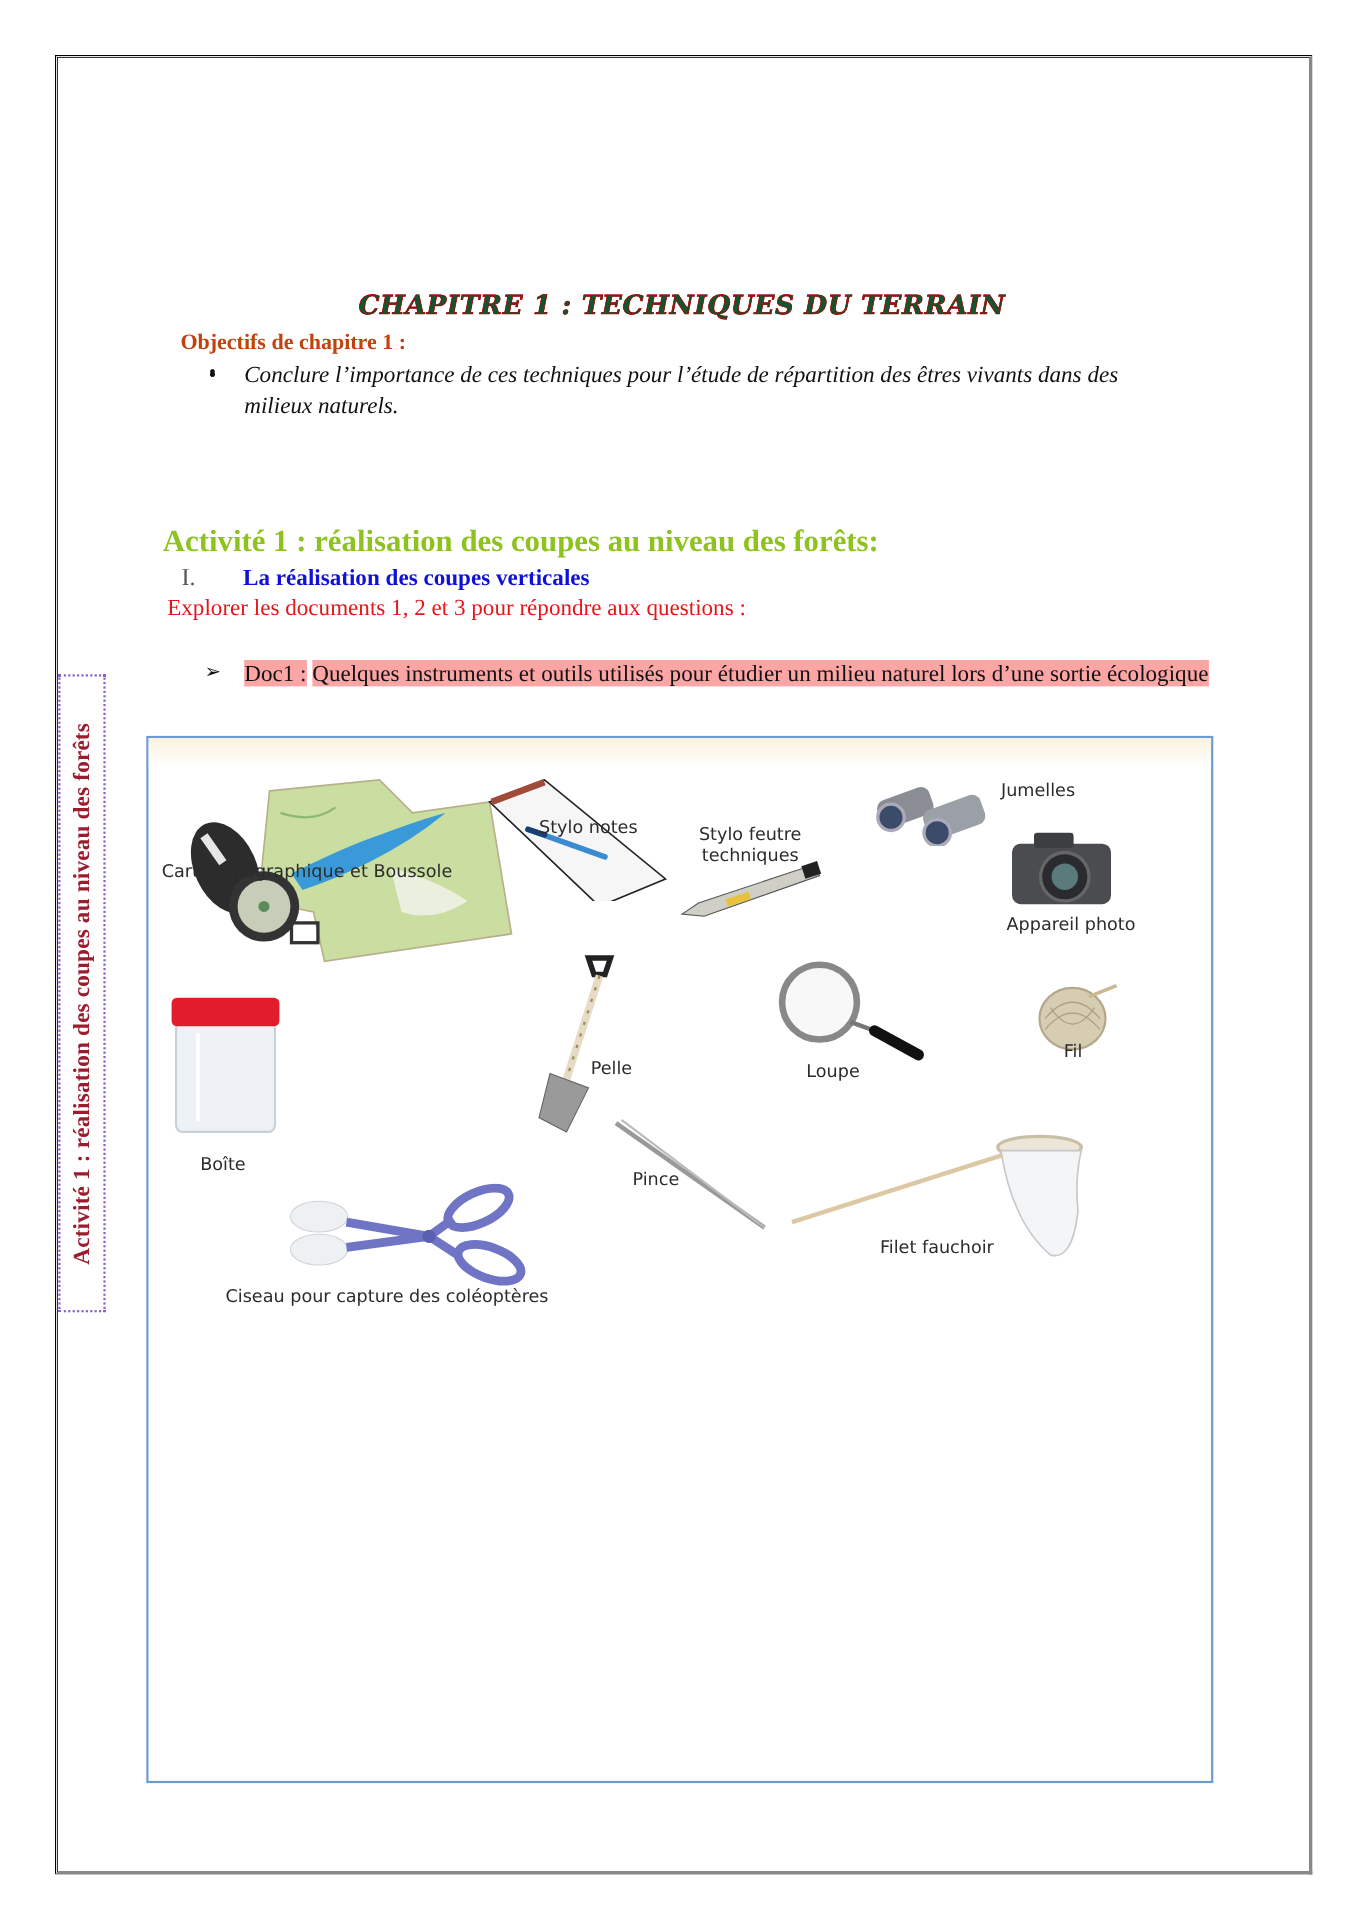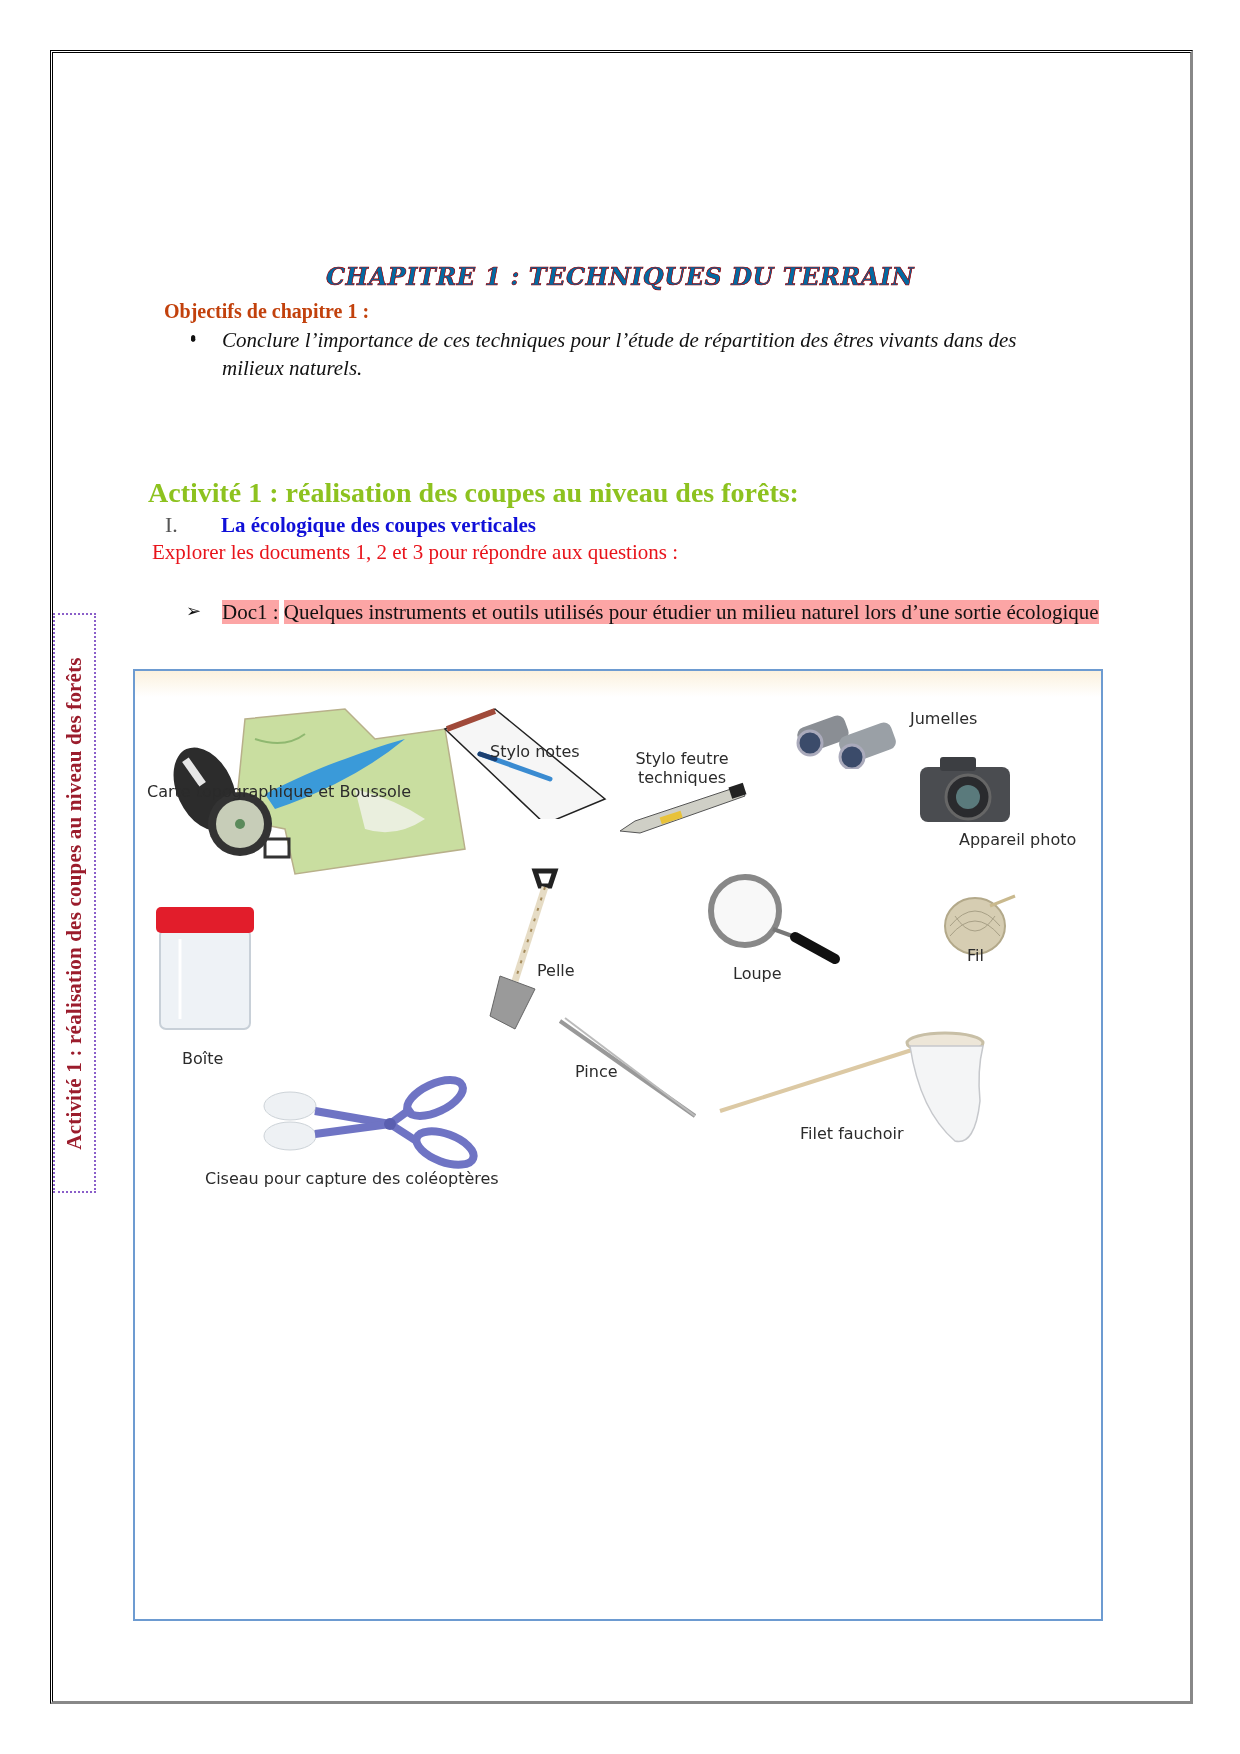--- a/index.html
+++ b/index.html
@@ -24,21 +24,21 @@
   }
 
   .chapter-title {
     position: absolute; left: 0; width: 1240px; top: 262px; text-align: center;
     font-family: "DejaVu Serif", serif; font-style: italic; font-weight: bold;
     font-size: 24px; color: #e8141b; letter-spacing: 0.5px;
     text-shadow: 0 0 0 #e8141b;
   }
   .chapter-title span {
     -webkit-text-stroke: 0.6px #a50000;
-    color: #0369a1;
+    color: #14532d;
     font-style: italic;
   }
 
   .objectives-heading {
     position: absolute; left: 148px; top: 300px;
     font-family: "Liberation Serif", serif; font-weight: bold; font-size: 20px; color: #c2410c; margin-left: 16px;
   }
   .objectives-list { position: absolute; left: 180px; top: 324px; width: 900px; list-style: none; }
   .objectives-list li {
     position: relative; padding-left: 42px;
@@ -107,21 +107,21 @@
   <li>
     <span class="bullet">•</span>
     <span>Conclure l’importance de   ces techniques pour l’étude   de  répartition des êtres vivants dans des milieux naturels.</span>
   </li>
 </ul>
 
 <div class="activity-title">Activité 1 : réalisation des coupes au niveau des forêts:</div>
 
 <div class="section-row">
   <span class="section-num">I.</span>
-  <span class="section-title">La écologique des coupes verticales</span>
+  <span class="section-title">La réalisation des coupes verticales</span>
 </div>
 
 <div class="instruction">Explorer les documents 1, 2 et 3 pour répondre aux questions :</div>
 
 <div class="doc-row">
   <span class="doc-arrow">➢</span>
   <div class="doc-text">
     <span class="hl">Doc1 :</span>
     <span class="hl">Quelques instruments et outils utilisés pour étudier un milieu naturel lors d’une sortie écologique</span>
   </div>
@@ -169,21 +169,21 @@
     <circle cx="62" cy="58" r="12" fill="#3b4b6a" stroke="#aab" stroke-width="3"></circle>
   </svg>
   <div class="lbl" style="left:775px;top:38px;">Jumelles</div>
 
   <svg class="illus" style="left:775px;top:78px;" width="110" height="80">
     <rect x="10" y="18" width="90" height="55" rx="8" fill="#4a4c50"></rect>
     <rect x="30" y="8" width="36" height="14" rx="3" fill="#3c3e42"></rect>
     <circle cx="58" cy="48" r="22" fill="#2a2b2e" stroke="#666" stroke-width="3"></circle>
     <circle cx="58" cy="48" r="12" fill="#5a7a7c"></circle>
   </svg>
-  <div class="lbl" style="left:780px;top:159px;margin-left:44px;">Appareil photo</div>
+  <div class="lbl" style="left:780px;top:159px;">Appareil photo</div>
 
   <svg class="illus" style="left:800px;top:215px;" width="90" height="75">
     <ellipse cx="40" cy="40" rx="30" ry="28" fill="#d6cdb2" stroke="#b3a98a" stroke-width="2"></ellipse>
     <path d="M15,40 Q40,10 65,40 M15,50 Q40,20 65,50 M20,30 Q40,60 60,30" stroke="#a8a086" fill="none"></path>
     <line x1="55" y1="20" x2="80" y2="10" stroke="#c9b98e" stroke-width="3"></line>
   </svg>
   <div class="lbl" style="left:832px;top:275px;">Fil</div>
 
   <svg class="illus" style="left:320px;top:190px;" width="120" height="175">
     <path d="M80,10 L100,10 L95,25 L85,25 Z" fill="none" stroke="#222" stroke-width="5"></path>

